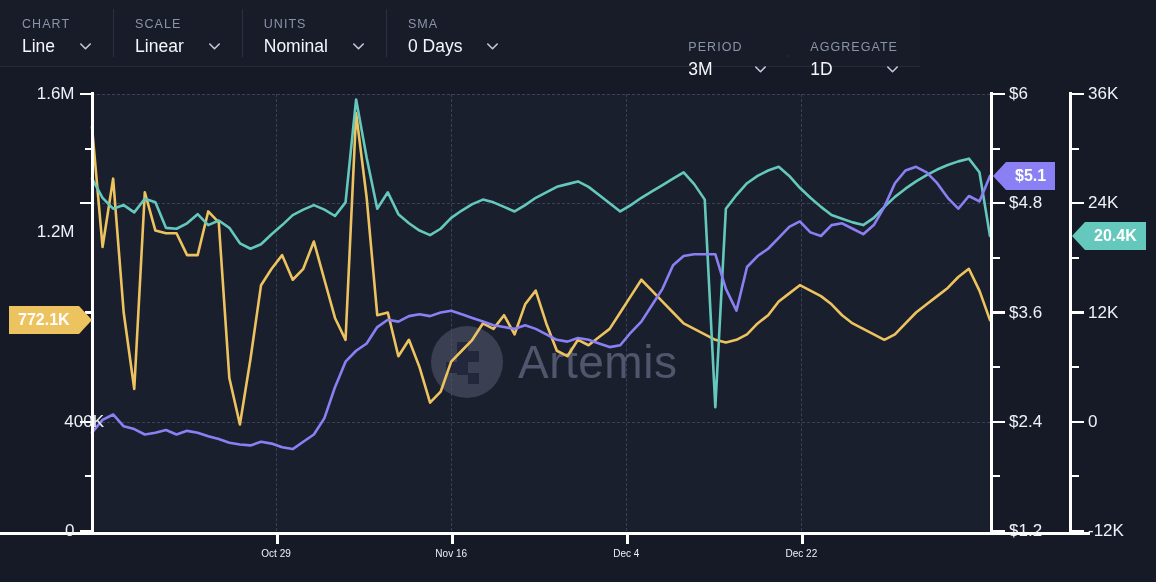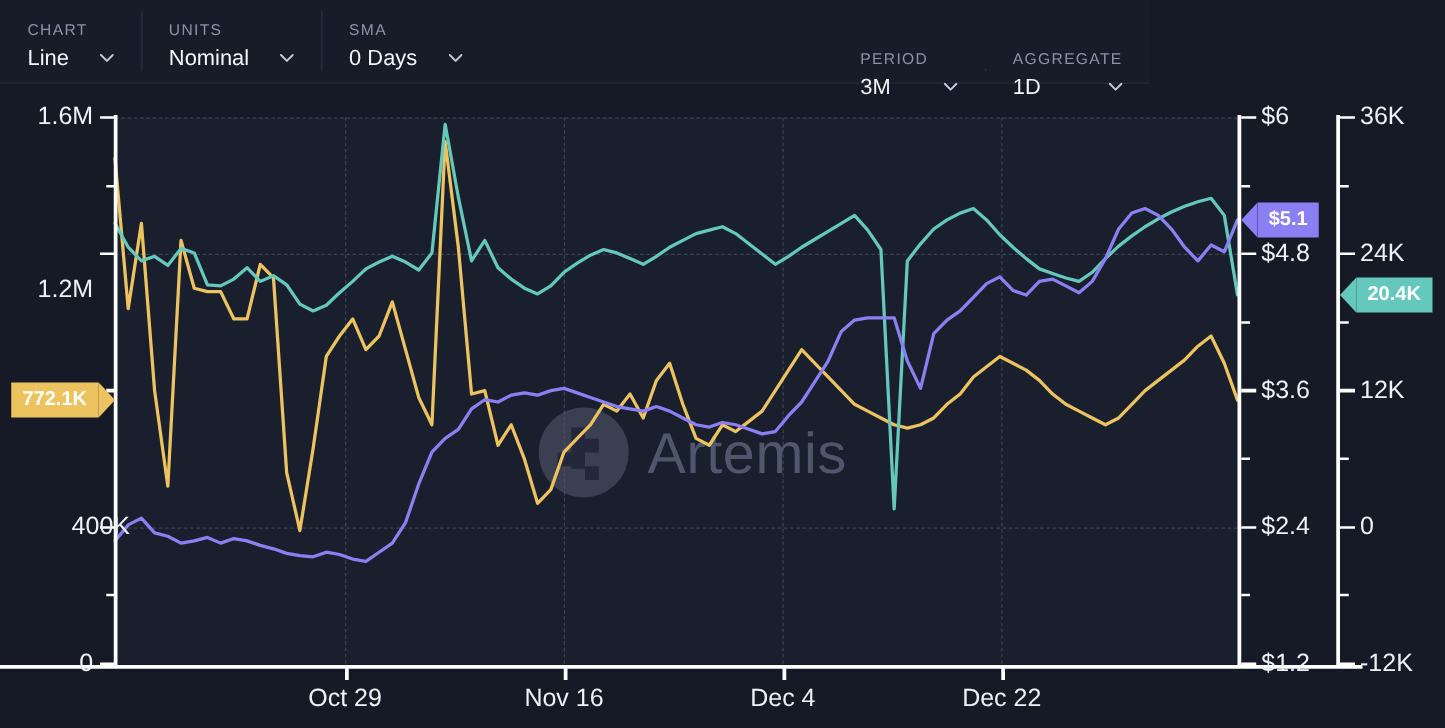--- a/index.html
+++ b/index.html
@@ -64,26 +64,26 @@
   .grid-h {
     position: absolute; left: 92px; width: 898px; height: 0;
     border-top: 1.3px dashed #3a4156;
   }
   .grid-v {
     position: absolute; top: 27px; height: 437px; width: 0;
     border-left: 1.3px dashed #3a4156;
   }
 
   .ylab {
-    position: absolute; font-size: 20px; color: #eef1f7; white-space: nowrap;
+    position: absolute; font-size: 17px; color: #eef1f7; white-space: nowrap;
   }
   .ylab.left  { text-align: right; transform: translateY(-50%); }
   .ylab.right { text-align: left;  transform: translateY(-50%); }
   .xlab {
-    position: absolute; font-size: 20px; color: #eef1f7;
+    position: absolute; font-size: 10px; color: #eef1f7;
     transform: translateX(-50%); top: 481px; white-space: nowrap;
   }
 
   
   .watermark {
     position: absolute; left: 430px; top: 258px;
     display: flex; align-items: center; gap: 14px;
     pointer-events: none; user-select: none;
   }
   .wm-logo { width: 74px; height: 74px; position: relative; }
@@ -108,20 +108,31 @@
 <body>
 
 <div id="app">
 
   <div class="toolbar">
     <div id="left-controls" style="display:flex;align-items:stretch;">
         <div class="ctrl">
           <div class="ctrl-label">CHART</div>
           <div class="ctrl-value-row">
             <span class="ctrl-value">Line</span>
+            <span class="chev">
+              <svg viewBox="0 0 11 7">
+                <path d="M0.8 1 L5.5 5.7 L10.2 1" fill="none" stroke="currentColor" stroke-width="1.6" stroke-linecap="round" stroke-linejoin="round"></path>
+              </svg>
+            </span>
+          </div>
+        </div>
+        <div class="ctrl">
+          <div class="ctrl-label">SCALE</div>
+          <div class="ctrl-value-row">
+            <span class="ctrl-value">Linear</span>
             <span class="chev">
               <svg viewBox="0 0 11 7">
                 <path d="M0.8 1 L5.5 5.7 L10.2 1" fill="none" stroke="currentColor" stroke-width="1.6" stroke-linecap="round" stroke-linejoin="round"></path>
               </svg>
             </span>
           </div>
         </div>
         <div class="ctrl">
           <div class="ctrl-label">UNITS</div>
           <div class="ctrl-value-row">

